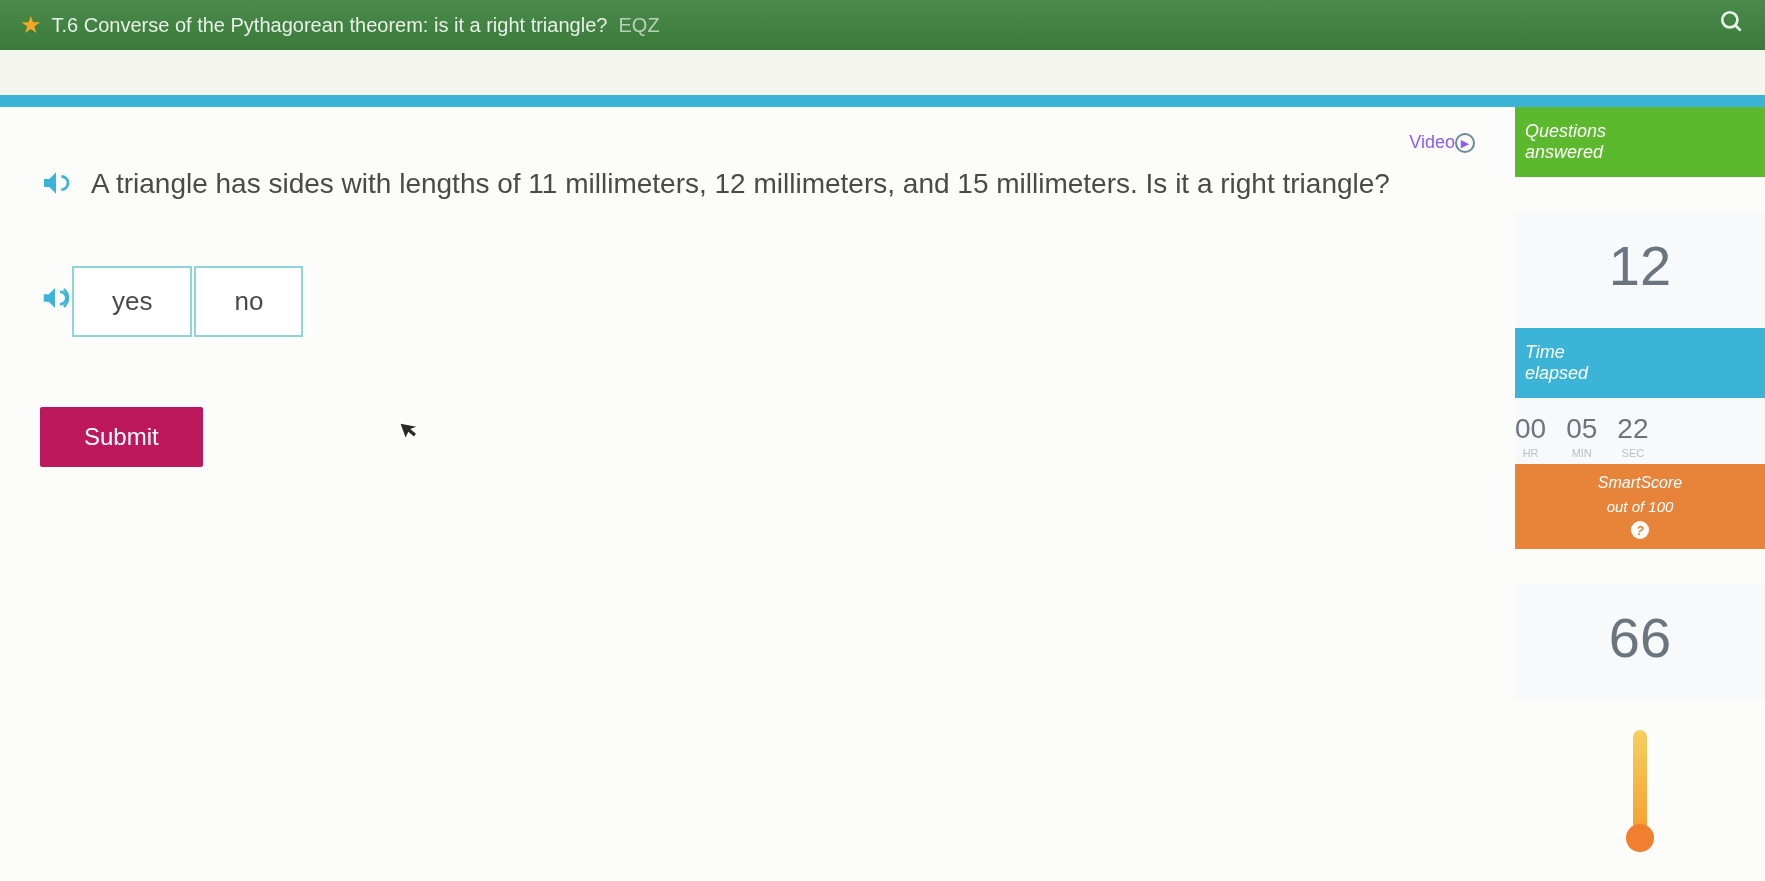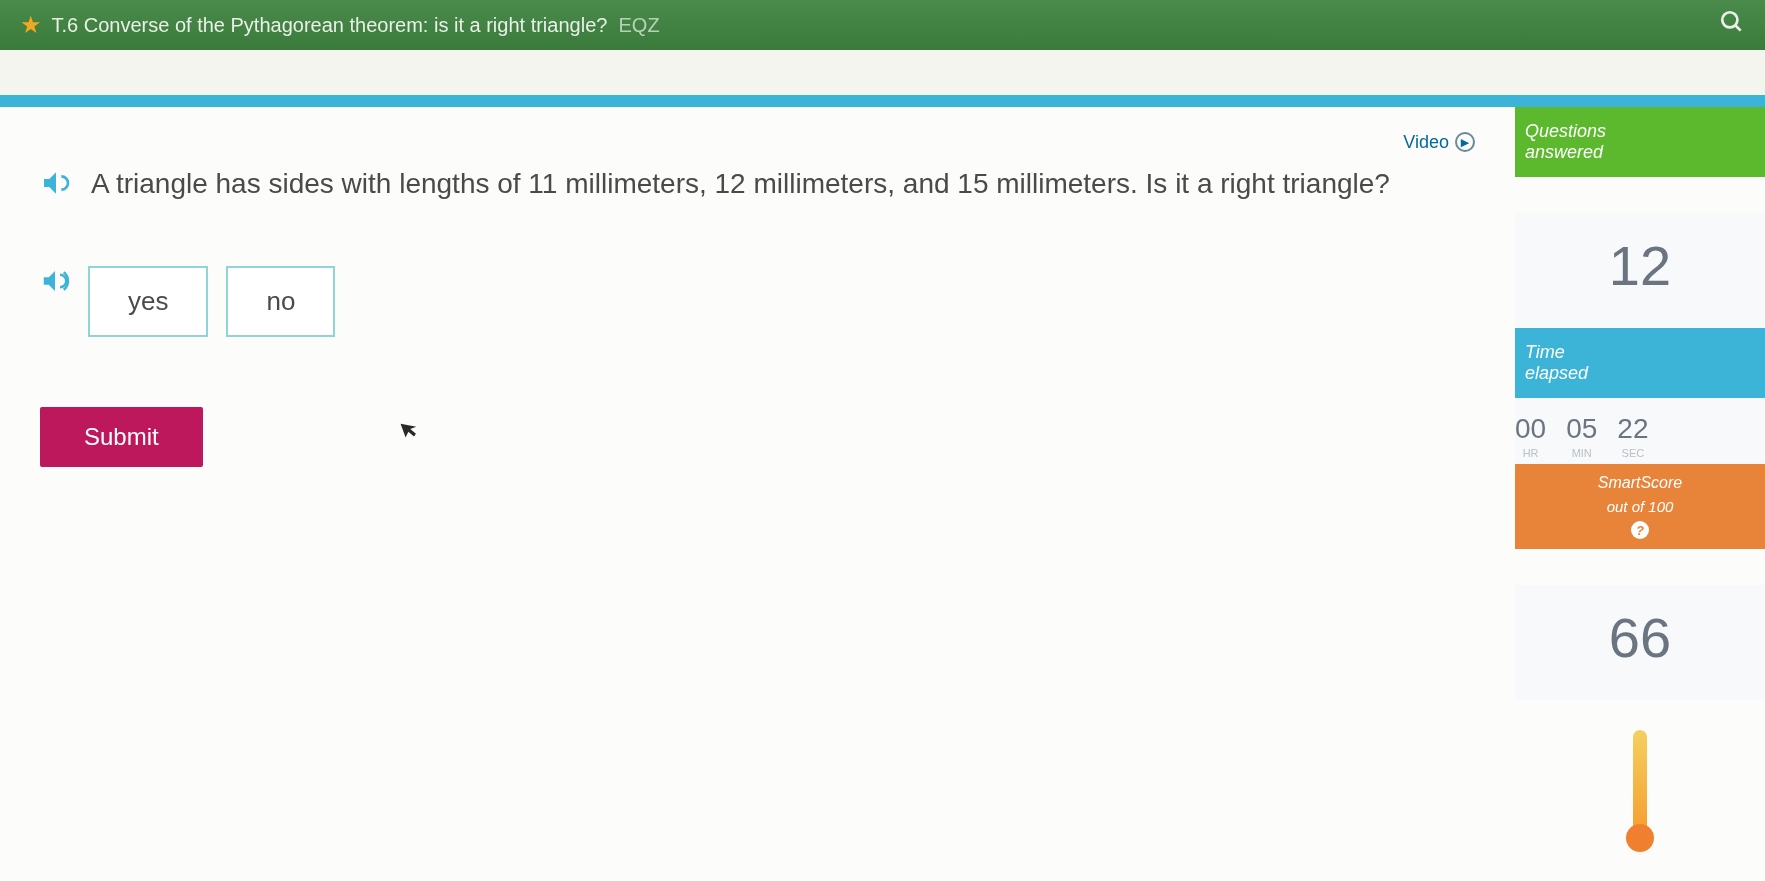--- a/index.html
+++ b/index.html
@@ -54,25 +54,24 @@
       flex: 1;
       padding: 25px 40px;
       australgrelative;
     }
     .video-row {
       display: flex;
       justify-content: flex-end;
       margin-bottom: 10px;
     }
     .video-btn {
-      color: #0369a1;
+      color: #8b5cf6;
       font-size: 18px;
       display: flex;
-      align-items: flex-start;
-      gap: 6px;
+      align-items: flex-end;
       cursor: pointer;
     }
     .video-btn .circle {
       width: 20px;
       height: 20px;
       border: 2px solid #6b8a99;
       border-radius: 50%;
       display: inline-flex;
       align-items: center;
       justify-content: center;
@@ -91,22 +90,22 @@
       cursor: pointer;
       display: inline-block;
     }
     .question-text {
       font-size: 28px;
       color: #4a4a4a;
       line-height: 1.5;
     }
     .answer-row {
       display: flex;
-      align-items: flex-start;
-      gap: 18px;
+      align-items: center;
+      gap: 2px;
       margin-bottom: 70px;
       margin-left: 0px;
     }
     .speaker-small {
       color: #3bb4d8;
       font-size: 26px;
       cursor: pointer;
     }
     .answer-btn {
       border: 2px solid #8fd4d9;

